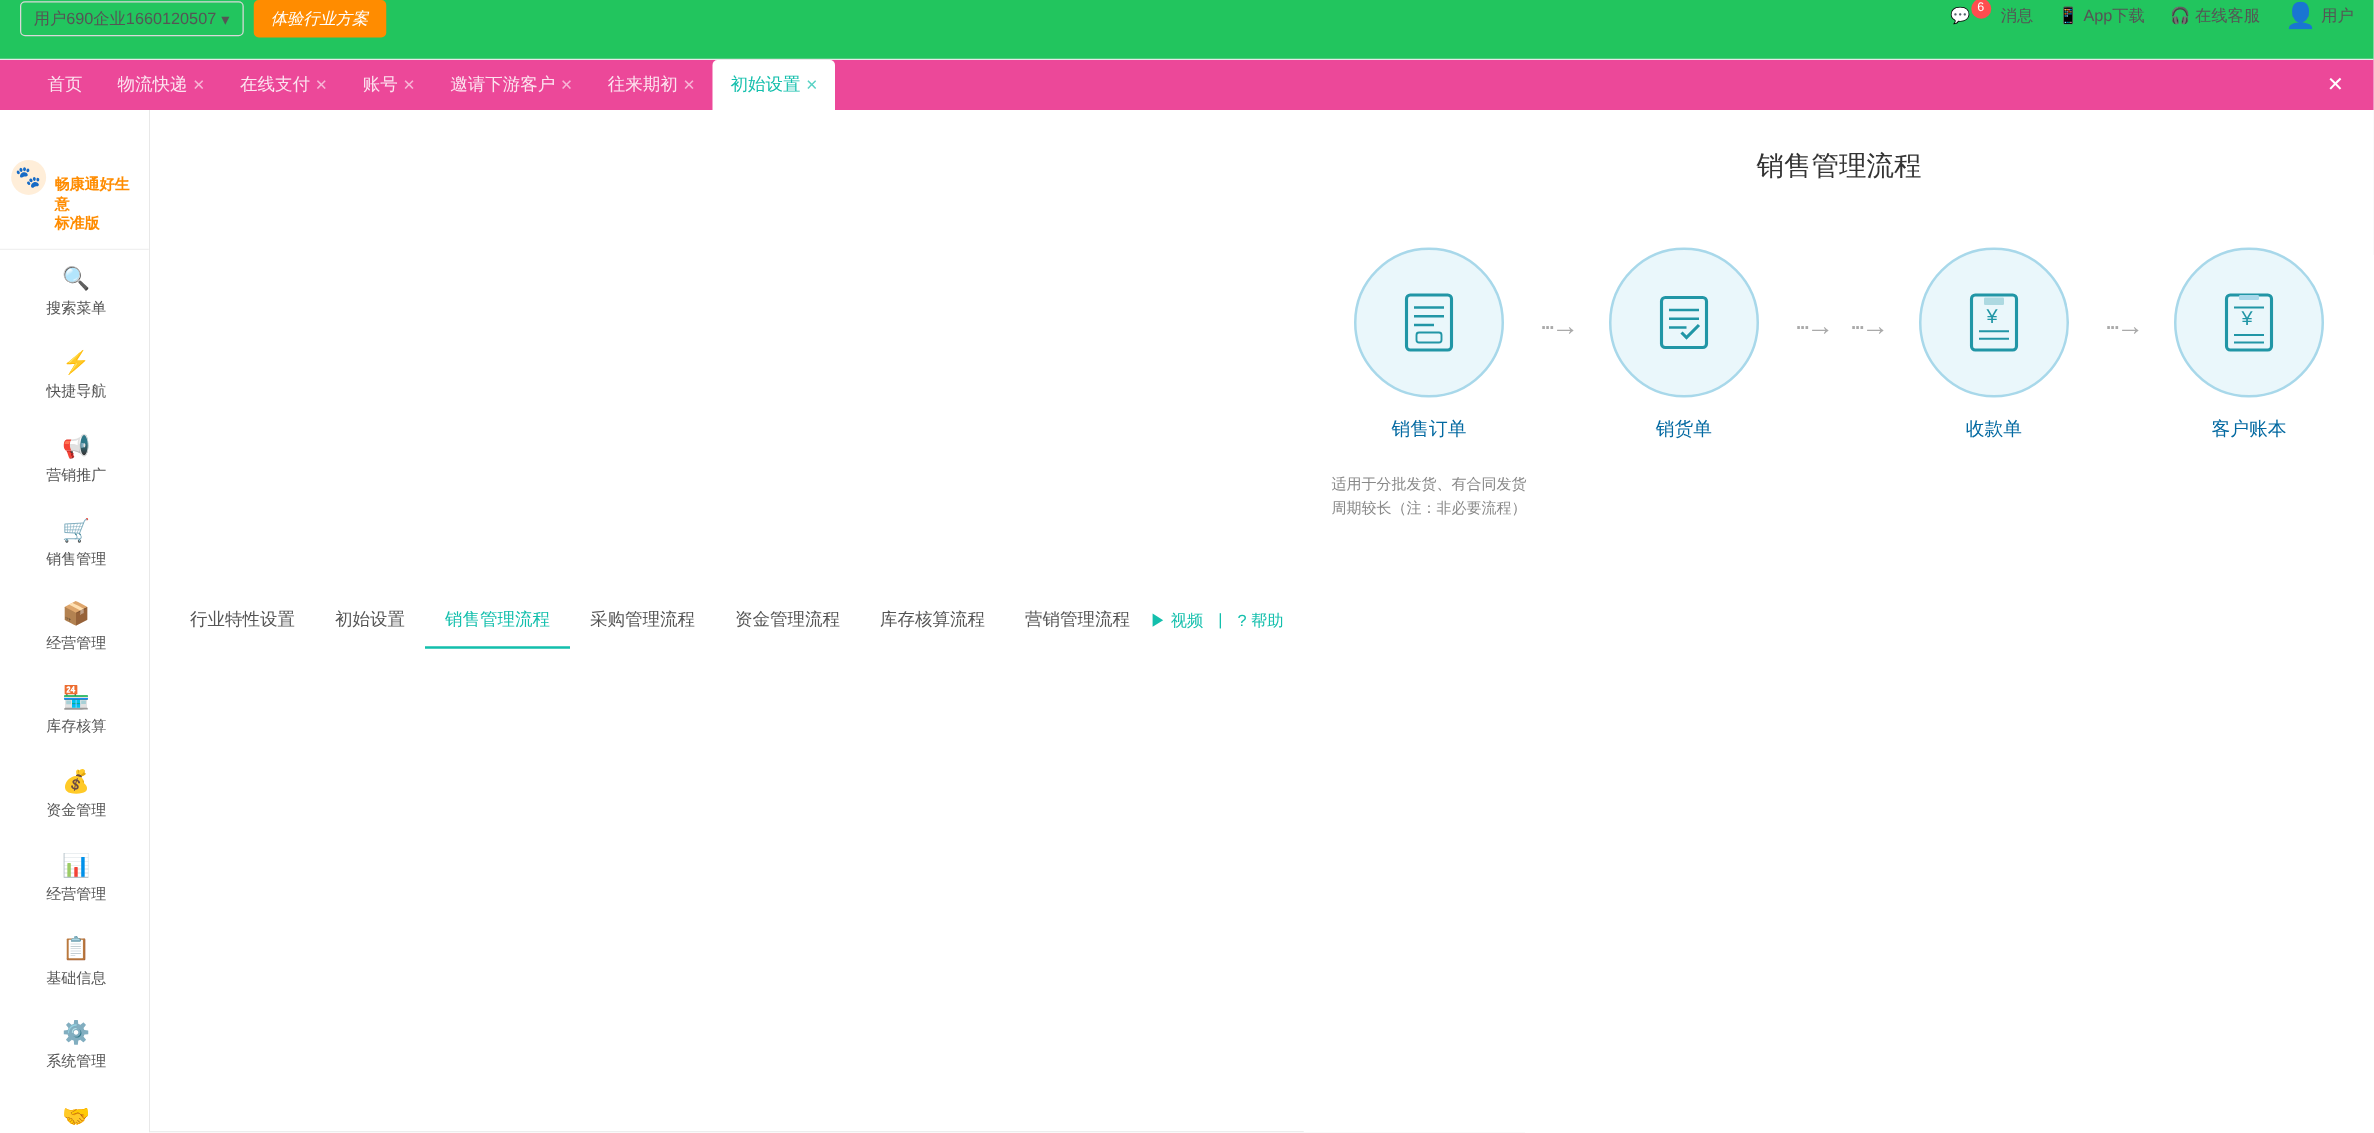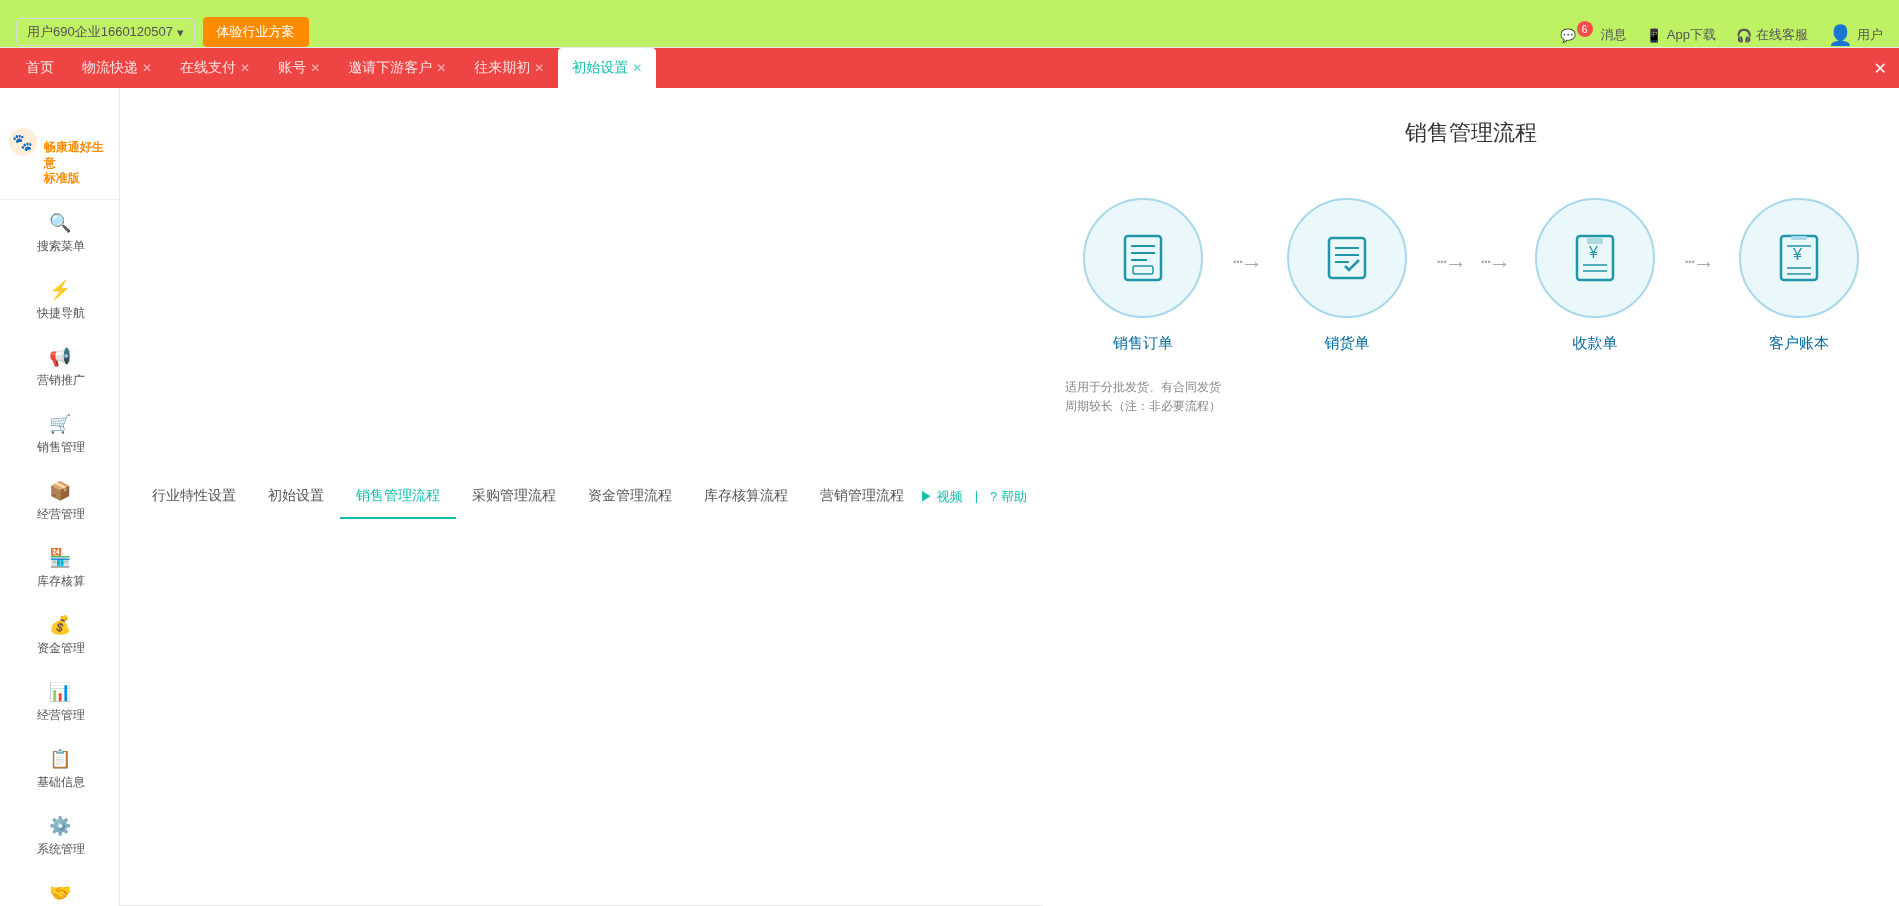--- a/index.html
+++ b/index.html
@@ -1,28 +1,28 @@
 <!DOCTYPE html>
 <html><head>
   <meta charset="utf-8">
   <style>
     * { box-sizing: border-box; margin: 0; padding: 0; }
     body { font-family: 'Microsoft YaHei', Arial, sans-serif; font-size: 14px; background: #f5f5f5; color: #333; display: flex; flex-direction: column; height: 100vh; overflow: hidden; }
 
     
-    .top-bar { display: flex; align-items: flex-end; justify-content: space-between; background: #bef264; border-bottom: 1px solid #e8e8e8; padding: 0 16px; height: 48px; flex-shrink: 0; }
+    .top-bar { display: flex; align-items: flex-start; justify-content: space-between; background: #22c55e; border-bottom: 1px solid #e8e8e8; padding: 0 16px; height: 48px; flex-shrink: 0; }
     .top-bar-left { display: flex; align-items: center; gap: 8px; }
     .user-select { display: flex; align-items: center; border: 1px solid #d9d9d9; border-radius: 4px; padding: 4px 10px; cursor: pointer; font-size: 13px; color: #555; gap: 4px; }
-    .experience-btn { background: #ff8c00; color: #fff; border: none; border-radius: 4px; padding: 6px 14px; cursor: pointer; font-size: 13px; }
+    .experience-btn { background: #ff8c00; color: #fff; border: none; border-radius: 4px; padding: 6px 14px; cursor: pointer; font-size: 13px; font-style: italic; }
     .top-bar-right { display: flex; align-items: center; gap: 20px; font-size: 13px; color: #555; }
     .top-bar-right-item { display: flex; align-items: center; gap: 4px; cursor: pointer; }
     .badge { background: #ff4d4f; color: #fff; border-radius: 50%; width: 16px; height: 16px; font-size: 10px; display: flex; align-items: center; justify-content: center; position: relative; top: -6px; left: -4px; }
 
     
-    .nav-tabs { display: flex; align-items: center; background: #ef4444; height: 40px; padding: 0 12px; flex-shrink: 0; text-align: center; }
+    .nav-tabs { display: flex; align-items: center; background: #ec4899; height: 40px; padding: 0 24px; flex-shrink: 0; text-align: center; }
     .nav-tab { display: flex; align-items: center; padding: 0 14px; height: 40px; color: rgba(255,255,255,0.85); cursor: pointer; font-size: 14px; gap: 4px; border-radius: 4px 4px 0 0; white-space: nowrap; }
     .nav-tab.active { background: #fff; color: #13bfac; }
     .nav-tab .close-x { font-size: 12px; opacity: 0.7; }
     .nav-close-all { margin-left: auto; color: #fff; cursor: pointer; font-size: 16px; }
 
     
     .main-layout { display: flex; flex: 1; overflow: hidden; }
 
     
     .sidebar { width: 120px; background: #fff; border-right: 1px solid #e8e8e8; display: flex; flex-direction: column; overflow-y: auto; flex-shrink: 0; }

